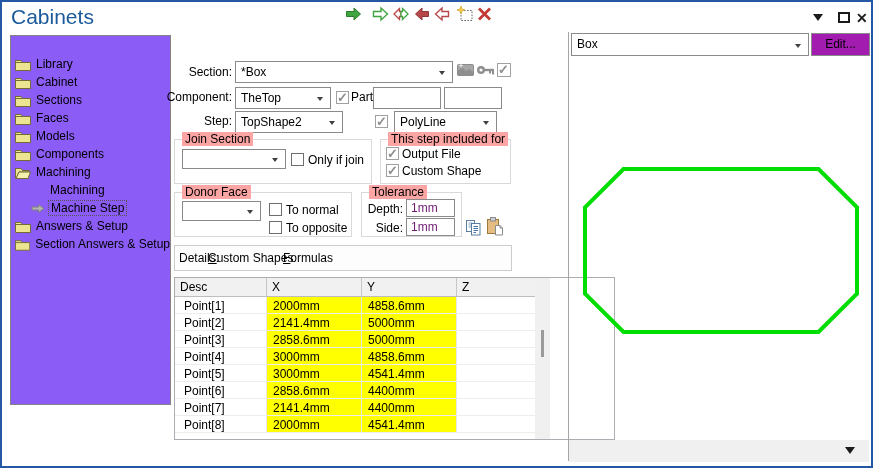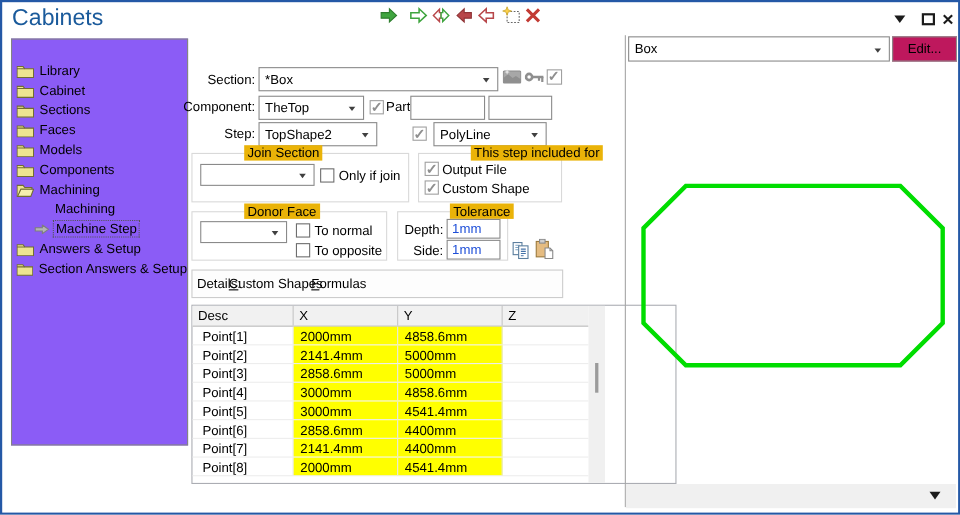--- a/index.html
+++ b/index.html
@@ -31,54 +31,54 @@
   .dd {
     position:absolute; background:#fff; border:1px solid #8a8a8a;
     padding:2px 18px 2px 5px; line-height:16px; overflow:hidden; white-space:nowrap;
   }
   .dd::after {
     content:""; position:absolute; right:7px; top:50%; margin-top:-1px;
     border:3.5px solid transparent; border-top:4px solid #404040;
   }
   .txt {
     position:absolute; background:#fff; border:1px solid #8a8a8a;
-    padding:2px 4px; font-family:"Liberation Sans", sans-serif; font-size:12px; color:#1d4ed8;
+    padding:2px 4px; font-family:"Liberation Sans", sans-serif; font-size:12px; color:#701a75;
   }
   .lbl { position:absolute; line-height:15px; }
   .r { text-align:right; }
   
   .cb { position:absolute; width:13px; height:13px; border:1px solid #6e6e6e; background:#fff; }
   .cb.gray { border-color:#a0a0a0; }
   .cb.gray::after {
     content:"✓"; position:absolute; left:0px; top:-2px;
     color:#8f8f8f; font-size:13px; font-weight:bold;
   }
   
   .grp { position:absolute; border:1px solid #d9d9d9; }
-  .grp-title { position:absolute; top:-8px; left:7px; background:#eab308; padding:0 3px; white-space:nowrap;margin-left:40px; }
+  .grp-title { position:absolute; top:-8px; left:7px; background:#fca5a5; padding:0 3px; white-space:nowrap; }
   
   .toolbar { position:absolute; left:172px; top:243px; width:338px; height:26px; border:1px solid #cccccc; background:#fdfdfd; }
   .ak { text-decoration:underline; }
   .tbtn { position:absolute; top:4px; width:18px; height:17px; cursor:default; }
   
   .tbl { position:absolute; left:172px; top:275px; width:441px; height:163px; border:1px solid #abadb3; background:#fff; display:flex; }
   .tbl-main { width:360px; }
   .thead { display:flex; height:19px; background:#f1f1f1; border-bottom:1px solid #bdbdbd; }
   .th { border-right:1px solid #c6c6c6; padding:2px 0 0 5px; overflow:hidden; }
   .tr { display:flex; height:17px; border-bottom:1px solid #ededed; }
   .td { border-right:1px solid #e7e7e7; padding:2px 0 0 6px; overflow:hidden; white-space:nowrap; }
   .td.desc { padding-left:9px; }
   .td.hl { background:#ffff00; }
   .c0 { width:92px; } .c1 { width:95px; } .c2 { width:95px; } .c3 { width:78px; border-right:none; }
   .sbtrack { width:15px; background:#f0f0f0; position:relative; }
   .sbthumb { position:absolute; left:6px; top:52px; width:3px; height:27px; background:#9b9b9b; }
   
   .vsep { position:absolute; left:566px; top:30px; width:1px; height:429px; background:#a6a6a6; }
   .btn {
-    position:absolute; border:1px solid #8a8a8a; background:#be185d; text-align:center;
+    position:absolute; border:1px solid #8a8a8a; background:#a21caf; text-align:center;
     padding-top:3px; cursor:default;
   }
   .bottombar { position:absolute; left:567px; top:438px; width:300px; height:22px; background:#f0f0f0; }
   .icon { display:inline-block; }
 </style>
 </head>
 <body>
 
 <div class="win">
 

